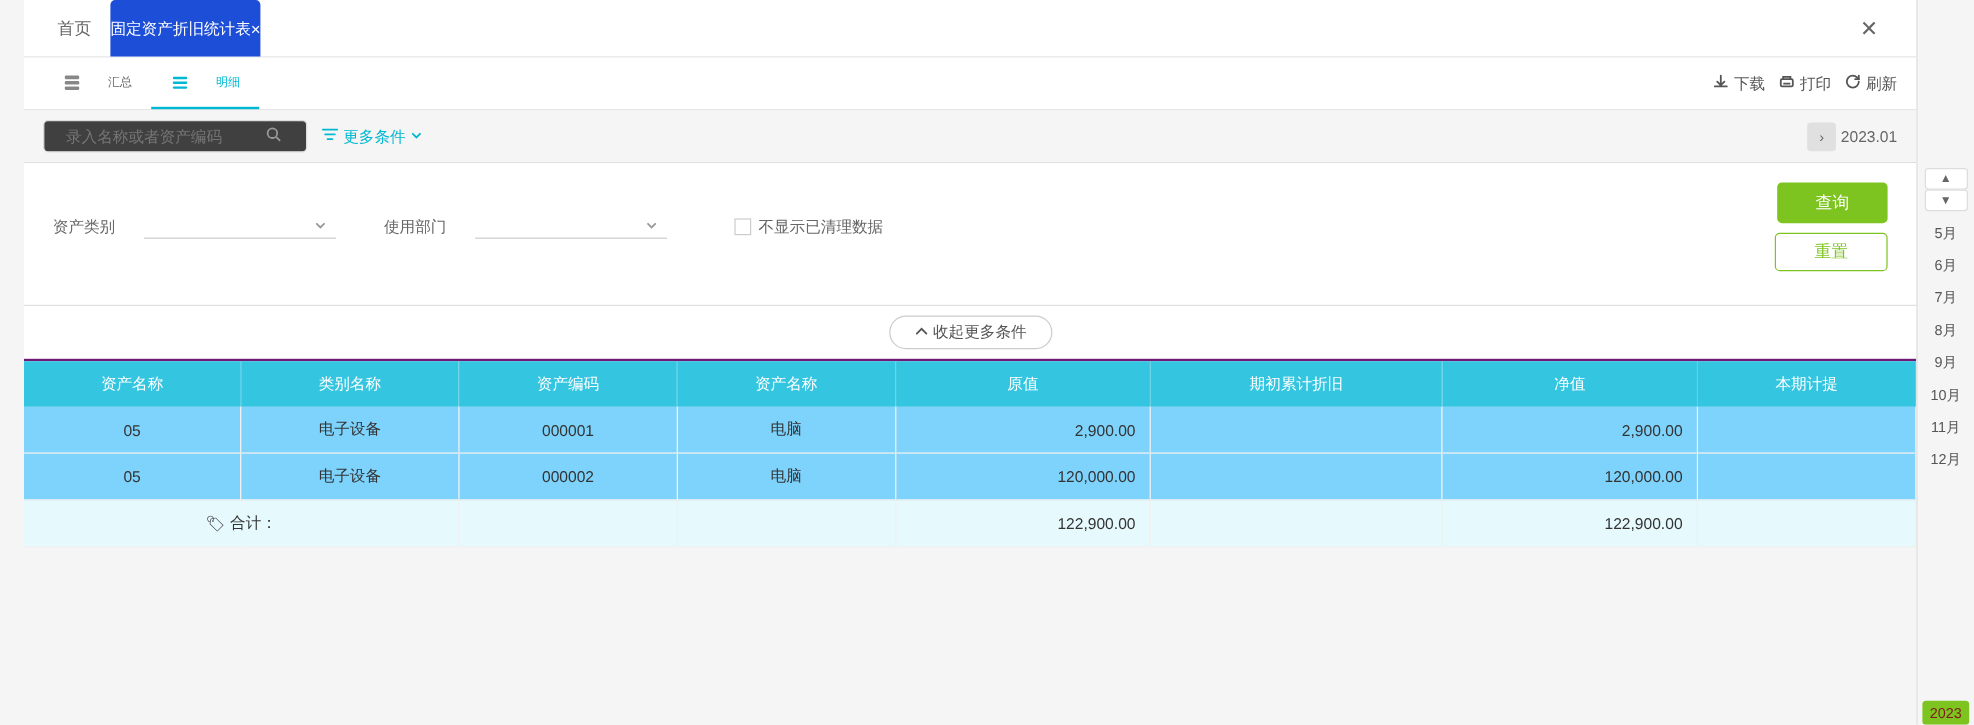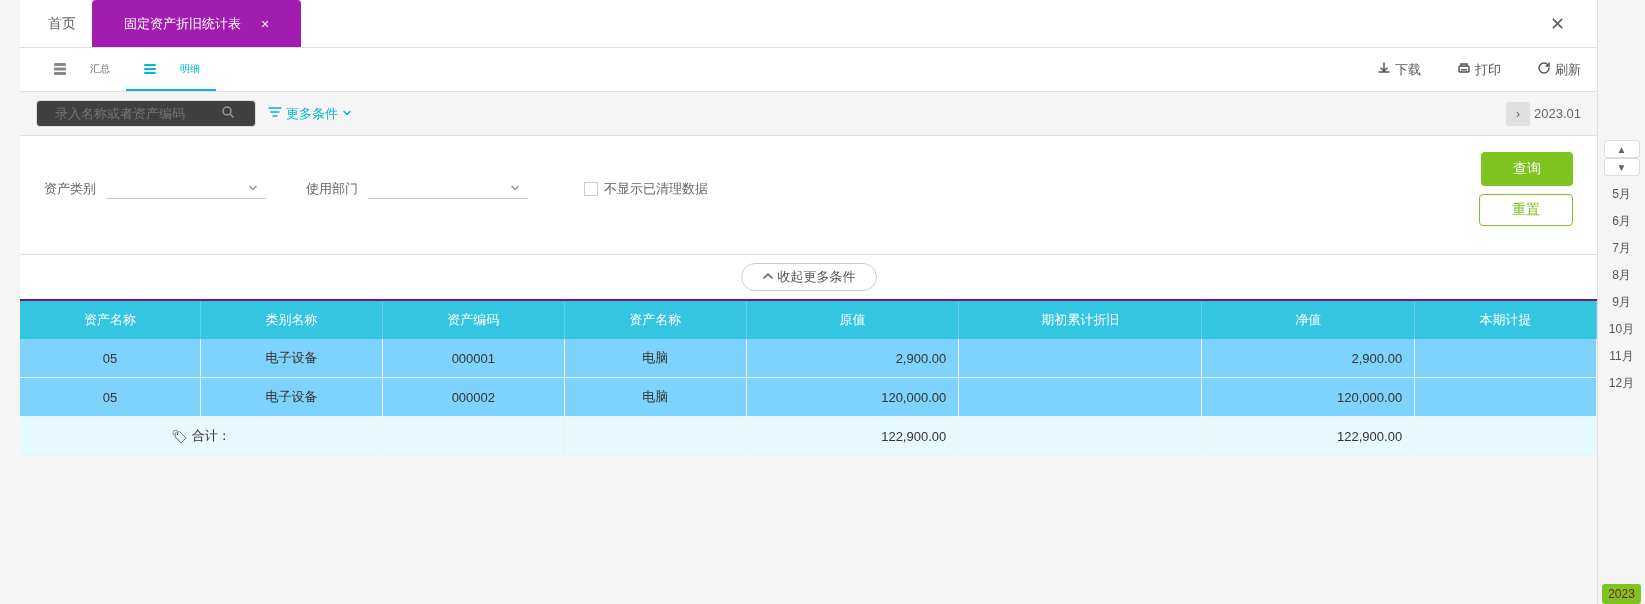--- a/index.html
+++ b/index.html
@@ -27,27 +27,27 @@
     .nav-home {
       color: #666;
       font-size: 14px;
       padding: 0 12px;
       cursor: pointer;
       white-space: nowrap;
     }
     .nav-tab {
       display: flex;
       align-items: center;
-      background: #a21caf;
+      background: #1d4ed8;
       color: #fff;
       border-radius: 4px 4px 0 0;
-      padding: 8px 32px;
-      font-size: 13px;
-      cursor: pointer;
-      gap: 20px;
+      padding: 8px 0;
+      font-size: 13px;
+      cursor: pointer;
+      gap: 0;
       height: 100%;
     }
     .nav-tab .close-icon {
       font-size: 14px;
       cursor: pointer;
     }
 
     
     .top-right-close {
       margin-left: auto;
@@ -88,21 +88,21 @@
       display: inline-flex;
       align-items: center;
       justify-content: center;
     }
 
     
     .toolbar-right {
       margin-left: auto;
       display: flex;
       align-items: flex-start;
-      gap: 36px;
+      gap: 11px;
       color: #555;
     }
     .toolbar-btn {
       display: flex;
       align-items: center;
       gap: 4px;
       cursor: pointer;
       font-size: 13px;
     }
 
@@ -172,21 +172,21 @@
     }
     .filter-row {
       display: flex;
       align-items: center;
       gap: 40px;
       margin-bottom: 12px;
     }
     .filter-field {
       display: flex;
       align-items: center;
-      gap: 10px;
+      gap: 24px;
       text-align: right;
     }
     .filter-label {
       color: #666;
       font-size: 13px;
       white-space: nowrap;
     }
     .filter-select {
       display: flex;
       align-items: center;

